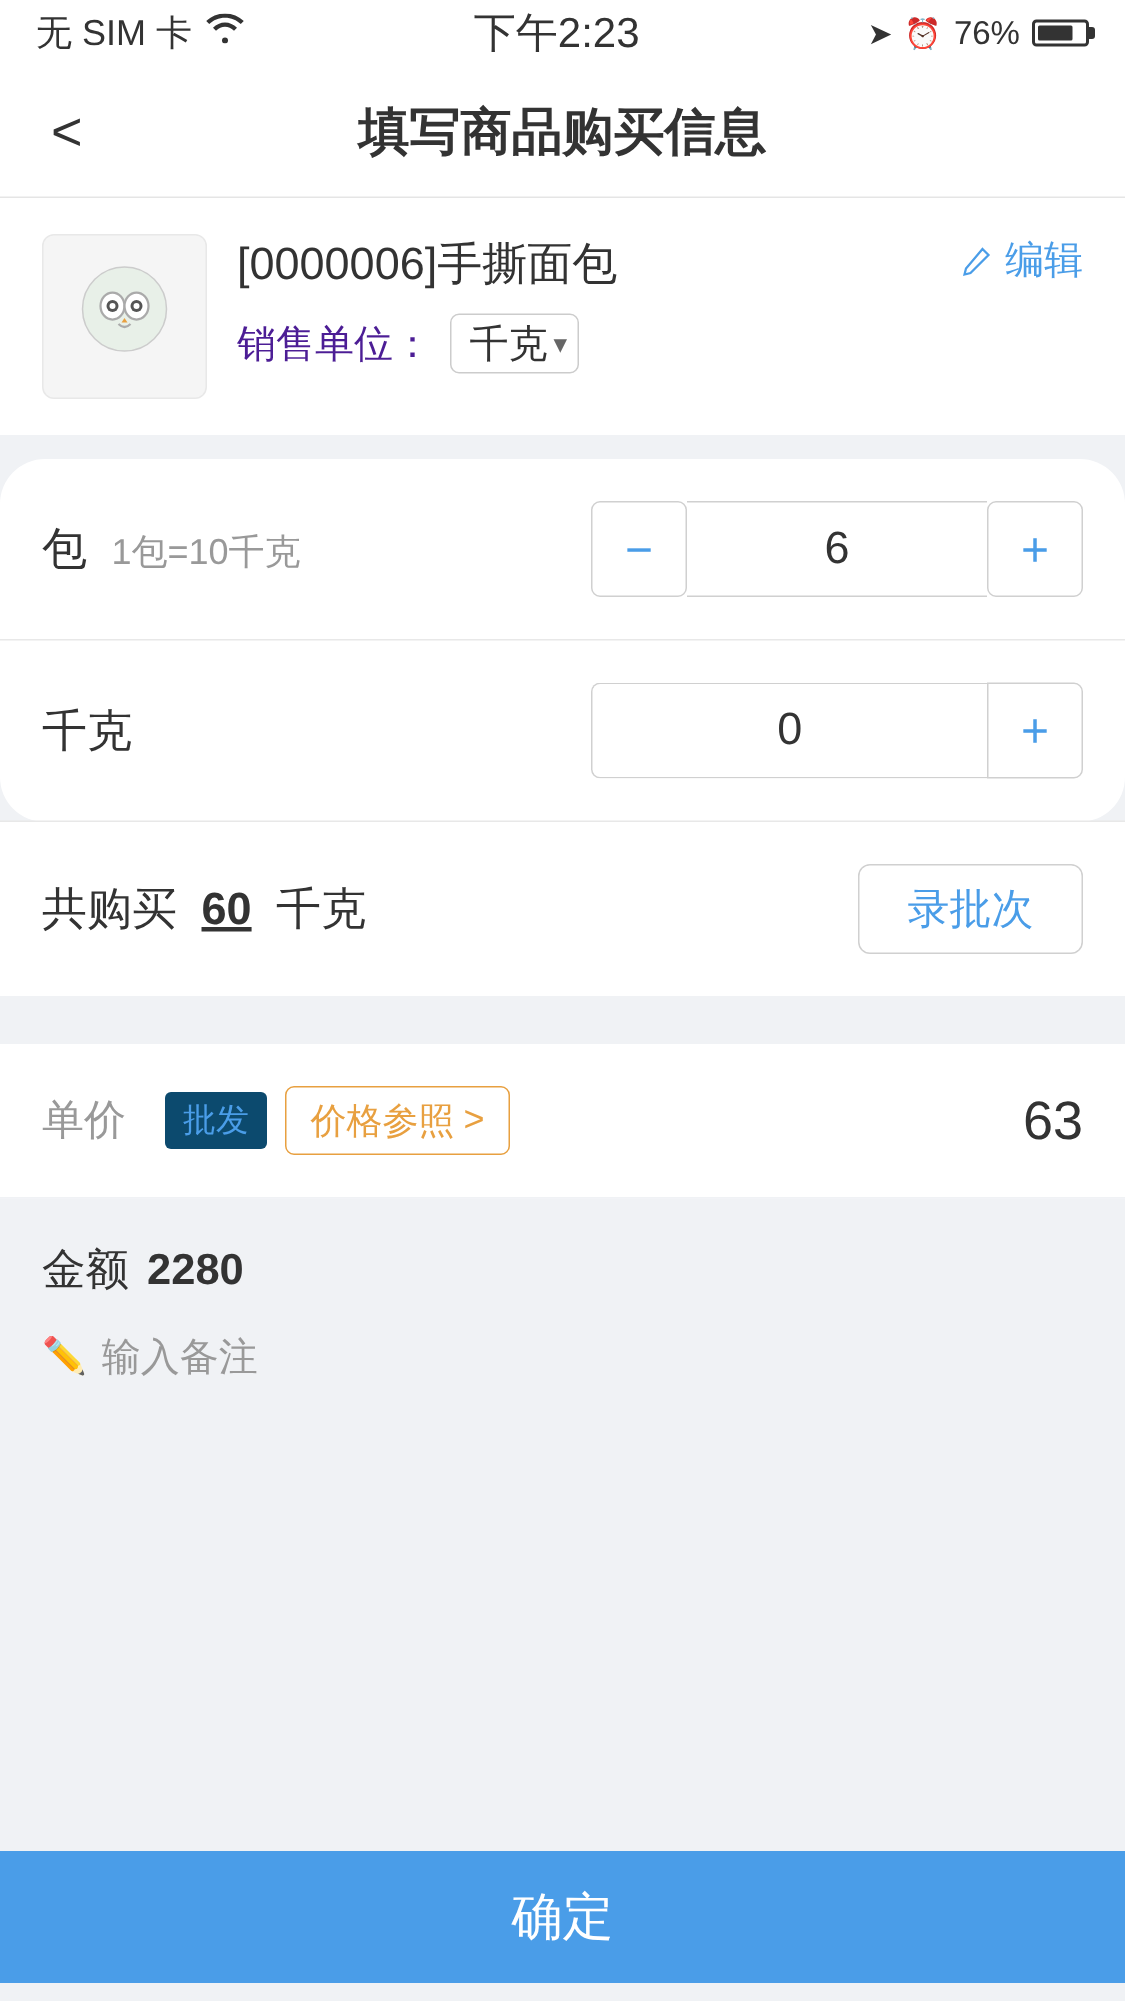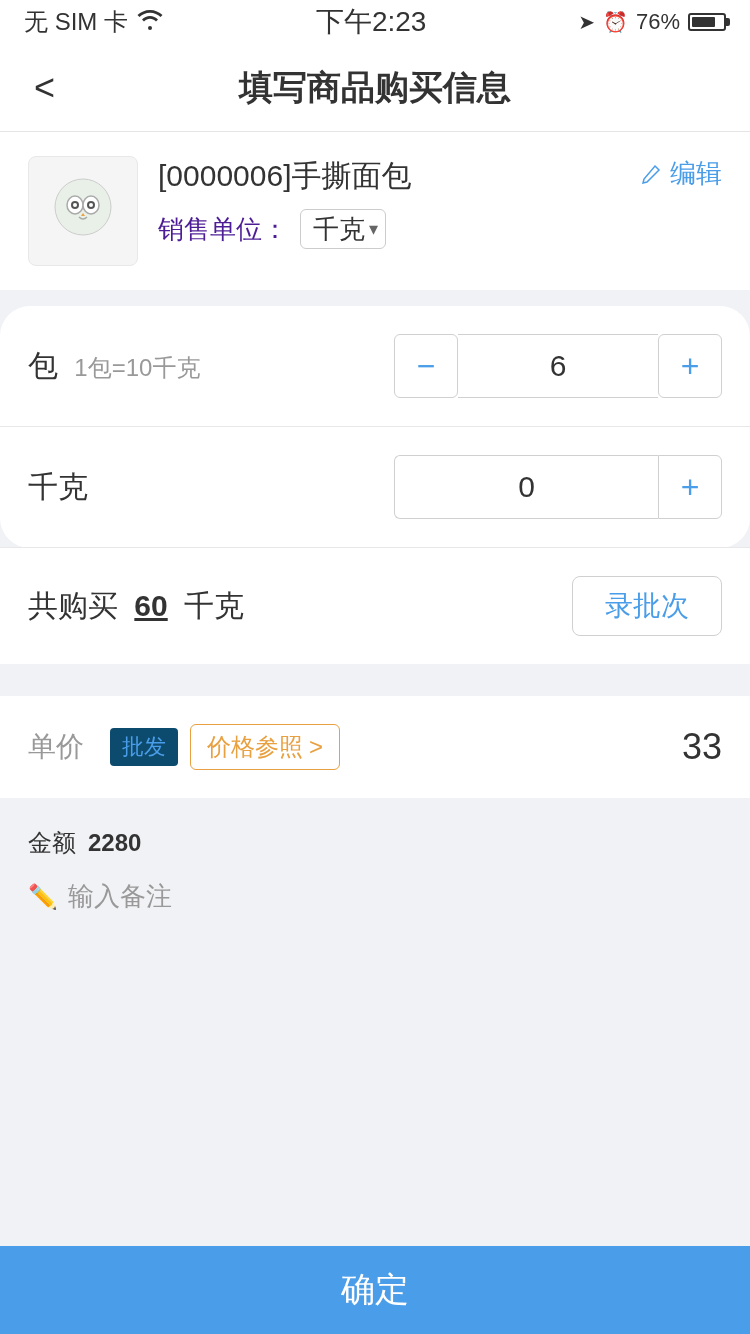--- a/index.html
+++ b/index.html
@@ -303,21 +303,21 @@
     }
 
     
     .amount-section {
       background: #f0f2f5;
       padding: 28px 28px 12px;
     }
     .amount-row {
       display: flex;
       align-items: center;
-      font-size: 24px;
+      font-size: 29px;
       color: #333;
       margin-bottom: 20px;
     }
     .amount-label {
       font-weight: 500;
     }
     .amount-value {
       font-weight: 600;
       margin-left: 12px;
     }
@@ -330,21 +330,21 @@
       cursor: pointer;
     }
     .pencil-icon {
       font-size: 24px;
       color: #999;
     }
 
     
     .confirm-btn-wrap {
       position: fixed;
-      bottom: 0;
+      bottom: 12px;
       left: 0;
       width: 750px;
       background: #4a9de8;
       height: 88px;
       display: flex;
       align-items: center;
       justify-content: center;
       cursor: pointer;
     }
     .confirm-btn-label {
@@ -460,21 +460,21 @@
 <div class="divider-section"></div>
 
 <div class="price-section">
   <div class="price-row">
     <span class="price-label">单价</span>
     <span class="price-tag-badge">批发</span>
     <button class="price-ref-btn">
       <span>价格参照</span>
       <span>&gt;</span>
     </button>
-    <span class="price-value">33</span>
+    <span class="price-value">63</span>
   </div>
 </div>
 
 <div class="amount-section">
   <div class="amount-row">
     <span class="amount-label">金额</span>
     <span class="amount-value">2280</span>
   </div>
   <div class="remark-row">
     <span class="pencil-icon">✏️</span>

